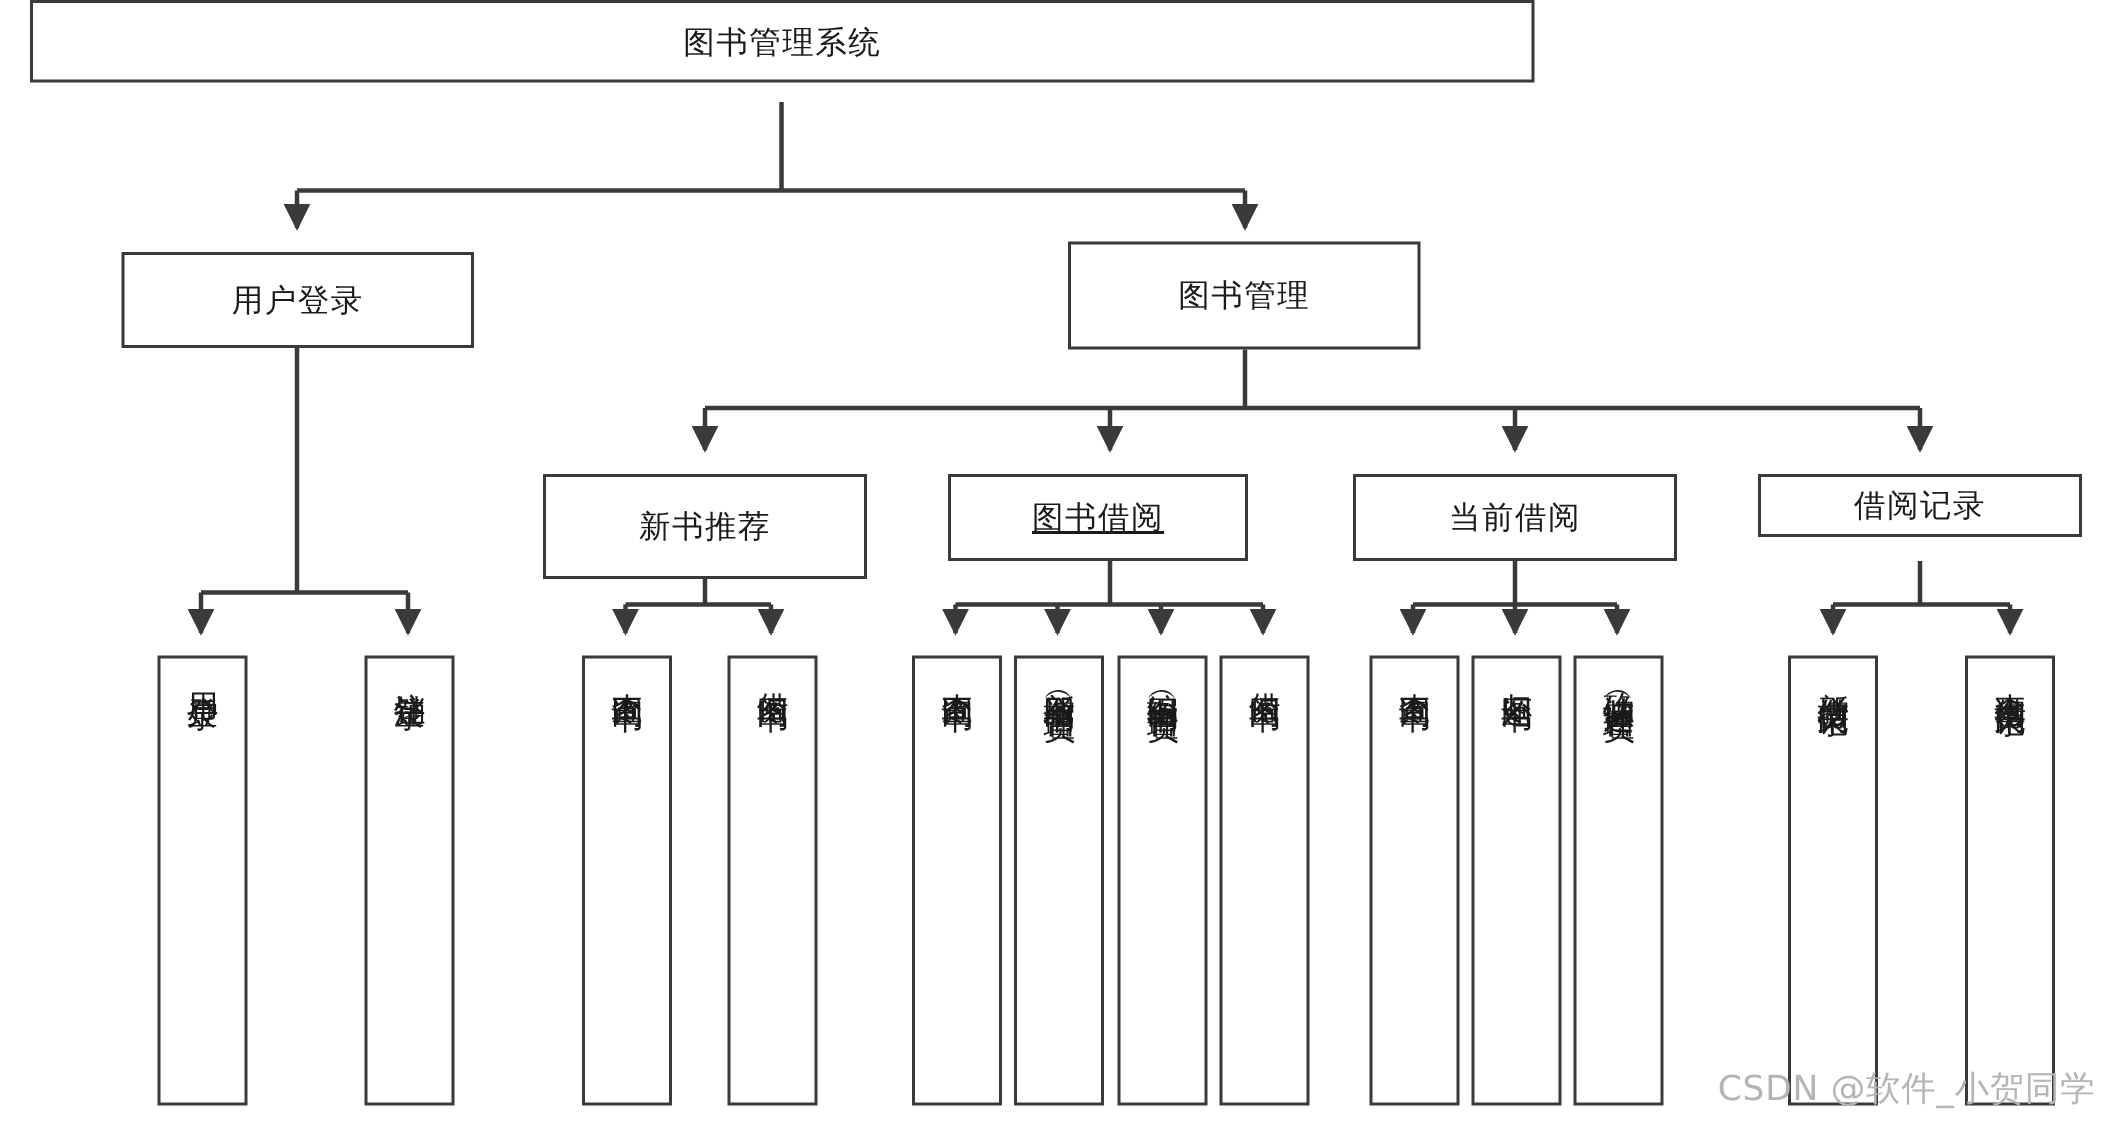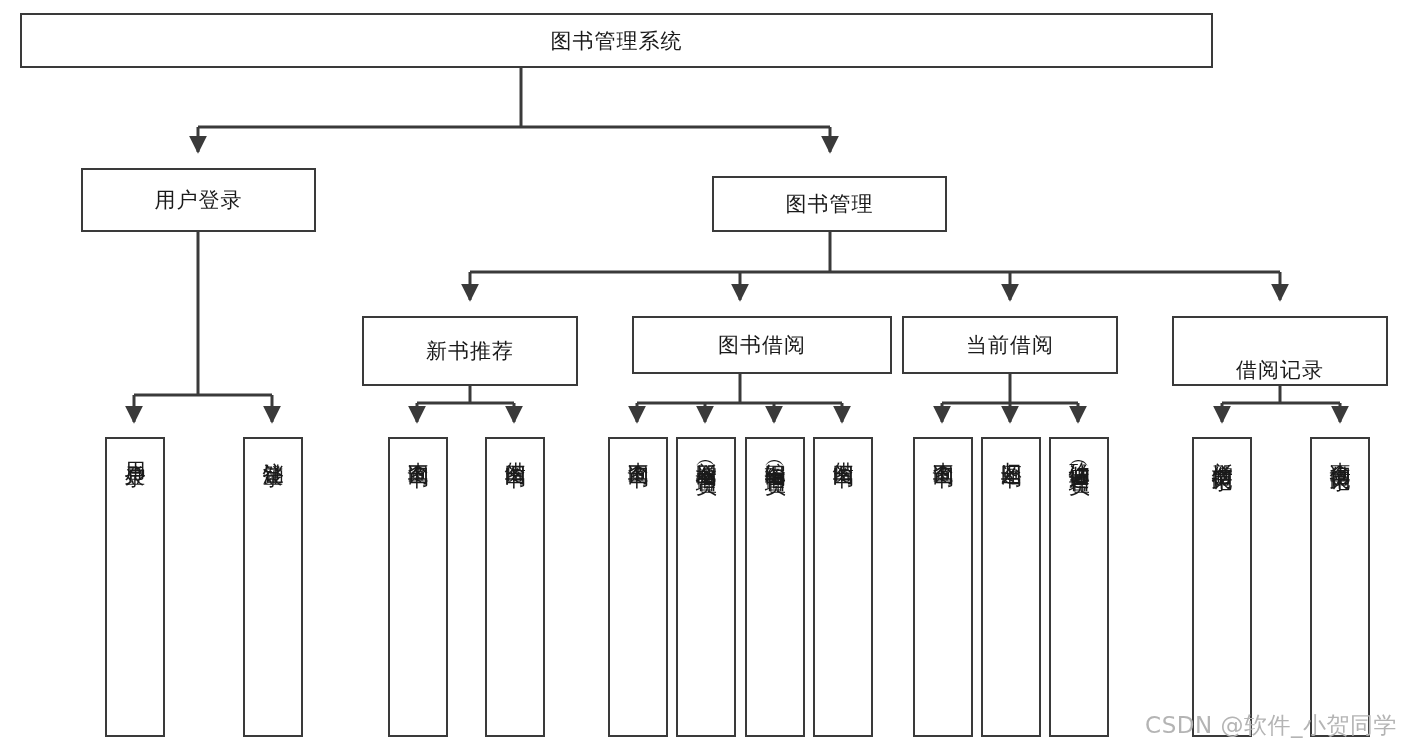--- a/index.html
+++ b/index.html
@@ -115,41 +115,41 @@
       <path d="M 1010 403 L 1010 422" marker-end="url(#arrow)"></path>
       <path d="M 1078 403 L 1078 422" marker-end="url(#arrow)"></path>
 
       <path d="M 1280 374 L 1280 403"></path>
       <path d="M 1222 403 L 1340 403"></path>
       <path d="M 1222 403 L 1222 422" marker-end="url(#arrow)"></path>
       <path d="M 1340 403 L 1340 422" marker-end="url(#arrow)"></path>
     </g>
   </svg>
 
-  <div class="node h" style="left:20px; top:13px; width:1193px; height:55px;">
+  <div class="node h" style="left:20px; top:0; width:1003px; height:55px;">
     <span class="htext">图书管理系统</span>
   </div>
 
   <div class="node h" style="left:81px; top:168px; width:235px; height:64px;">
     <span class="htext">用户登录</span>
   </div>
-  <div class="node h" style="left:712px; top:176px; width:235px; height:56px;">
+  <div class="node h" style="left:712px; top:161px; width:235px; height:72px;">
     <span class="htext">图书管理</span>
   </div>
 
   <div class="node h" style="left:362px; top:316px; width:216px; height:70px;">
     <span class="htext">新书推荐</span>
   </div>
-  <div class="node h" style="left:632px; top:316px; width:260px; height:58px;">
+  <div class="node h" style="left:632px; top:316px; width:200px; height:58px;text-decoration:underline;">
     <span class="htext">图书借阅</span>
   </div>
   <div class="node h" style="left:902px; top:316px; width:216px; height:58px;text-align:center;">
     <span class="htext">当前借阅</span>
   </div>
-  <div class="node h" style="left:1172px; top:316px; width:216px; height:70px;align-items:flex-end;">
+  <div class="node h" style="left:1172px; top:316px; width:216px; height:42px;">
     <span class="htext">借阅记录</span>
   </div>
 
   <div class="node v" style="left:105px; top:437px; width:60px; height:300px;">
     <span class="vtext">用户登录</span>
   </div>
   <div class="node v" style="left:243px; top:437px; width:60px; height:300px;">
     <span class="vtext">注销登录</span>
   </div>
 

